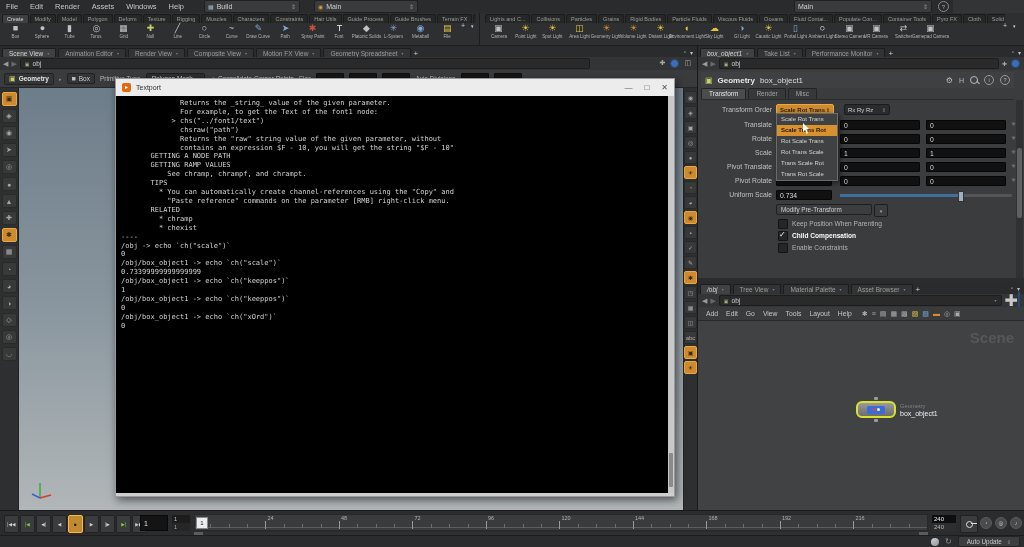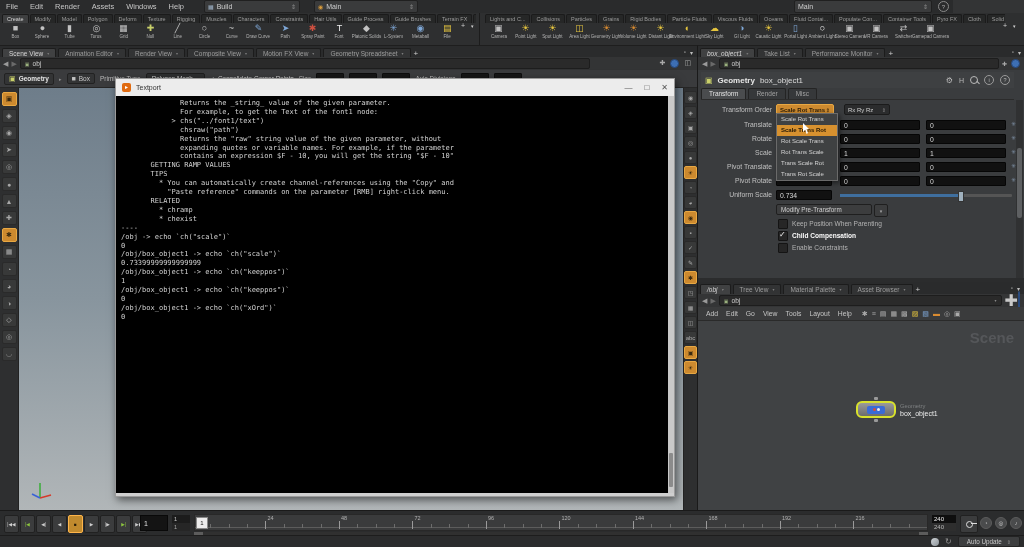--- a/index.html
+++ b/index.html
@@ -567,27 +567,28 @@
     </div>
     <div id="tp-body">
 
     <div class="tline">              Returns the _string_ value of the given parameter.</div>
         <div class="tline"></div>
         <div class="tline">              For example, to get the Text of the font1 node:</div>
         <div class="tline"></div>
         <div class="tline">            &gt; chs("../font1/text")</div>
         <div class="tline">              chsraw("path")</div>
         <div class="tline">              Returns the "raw" string value of the given parameter, without</div>
-        <div class="tline">              expanding quotes or variable names. For example, if the parameter</div>
         <div class="tline">              contains an expression $F - 10, you will get the string "$F - 10"</div>
         <div class="tline"></div>
+        <div class="tline">       GETTING A NODE PATH</div>
         <div class="tline"></div>
         <div class="tline"></div>
         <div class="tline">       GETTING RAMP VALUES</div>
         <div class="tline"></div>
+        <div class="tline">           See chramp, chrampf, and chrampt.</div>
         <div class="tline"></div>
         <div class="tline">       TIPS</div>
         <div class="tline"></div>
         <div class="tline">         * You can automatically create channel-references using the "Copy" and</div>
         <div class="tline">           "Paste reference" commands on the parameter [RMB] right-click menu.</div>
         <div class="tline"></div>
         <div class="tline"></div>
         <div class="tline">       RELATED</div>
         <div class="tline"></div>
         <div class="tline">         * chramp</div>

